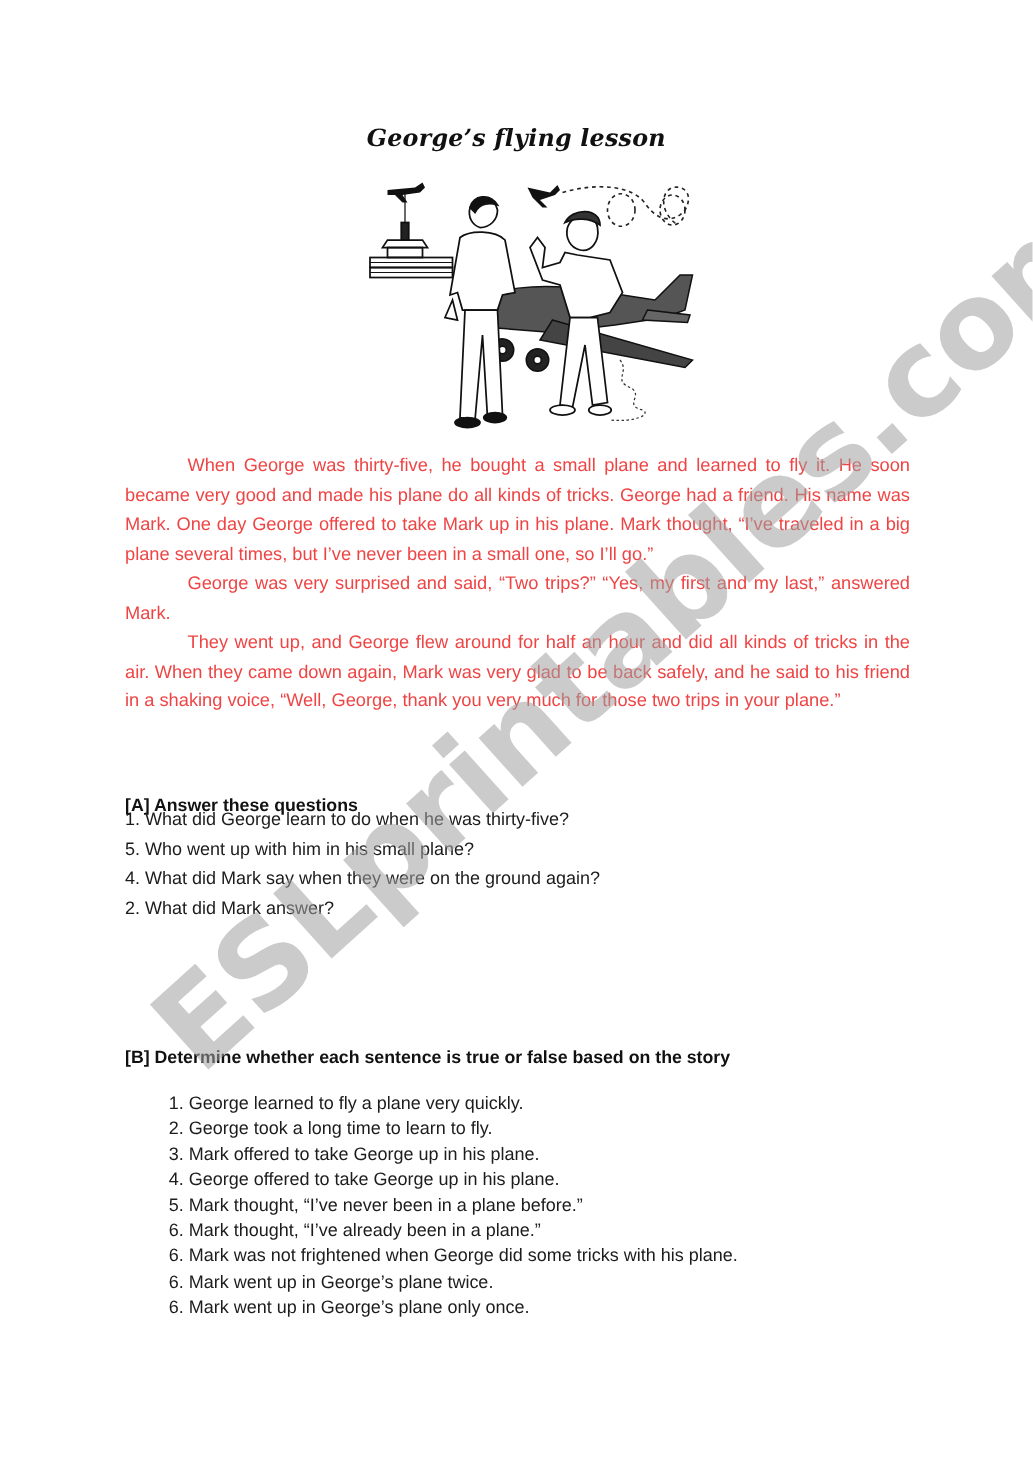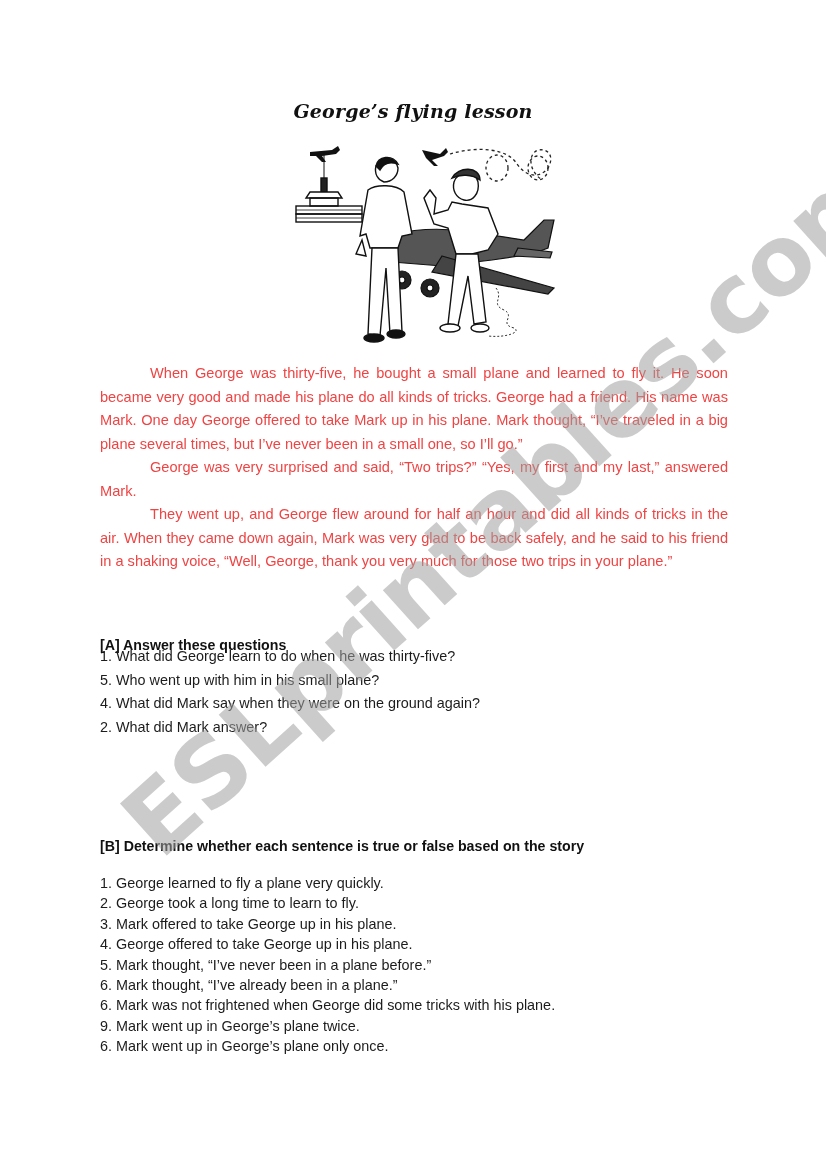--- a/index.html
+++ b/index.html
@@ -66,21 +66,21 @@
     .qlist {
       position: absolute;
       left: 100px;
       margin: 0;
       padding: 0;
       list-style: none;
       font-size: 14.4px;
       color: #1c1c1c;
     }
     .qlist.a li { line-height: 23.6px; }
-    .qlist.b li { line-height: 20.4px; }
+    .qlist.b li { line-height: 20.4px; margin-left: 35px; }
     .watermark {
       position: absolute;
       left: 38px;
       top: 520px;
       width: 780px;
       text-align: center;
       transform: rotate(-42deg);
       transform-origin: center center;
       font-family: "DejaVu Sans", "Liberation Sans", sans-serif;
       font-weight: bold;
@@ -179,20 +179,20 @@
 
     <div class="section-heading" style="top:838px;">[B] Determine whether each sentence is true or false based on the story</div>
     <ul class="qlist b" style="top:873px;">
       <li>1. George learned to fly a plane very quickly.</li>
       <li>2. George took a long time to learn to fly.</li>
       <li>3. Mark offered to take George up in his plane.</li>
       <li>4. George offered to take George up in his plane.</li>
       <li>5. Mark thought, “I’ve never been in a plane before.”</li>
       <li>6. Mark thought, “I’ve already been in a plane.”</li>
       <li>6. Mark was not frightened when George did some tricks with his plane.</li>
-      <li>9. Mark went up in George’s plane twice.</li>
+      <li>6. Mark went up in George’s plane twice.</li>
       <li>6. Mark went up in George’s plane only once.</li>
     </ul>
   </div>
 
   <div class="watermark">ESLprintables.com</div>
 
 </div>
 
 </body></html>

